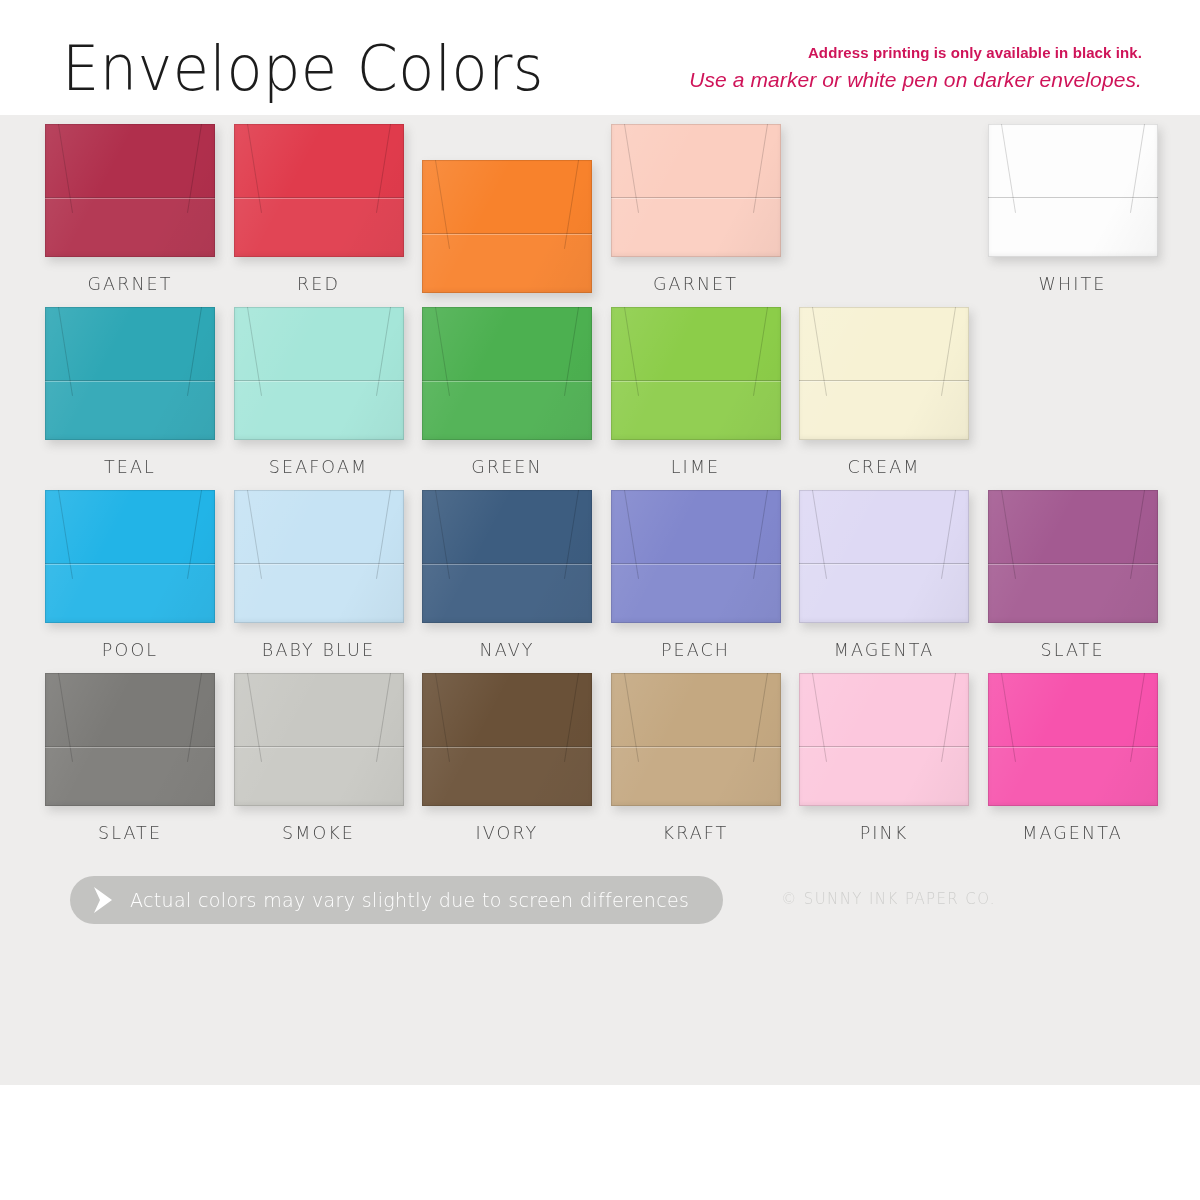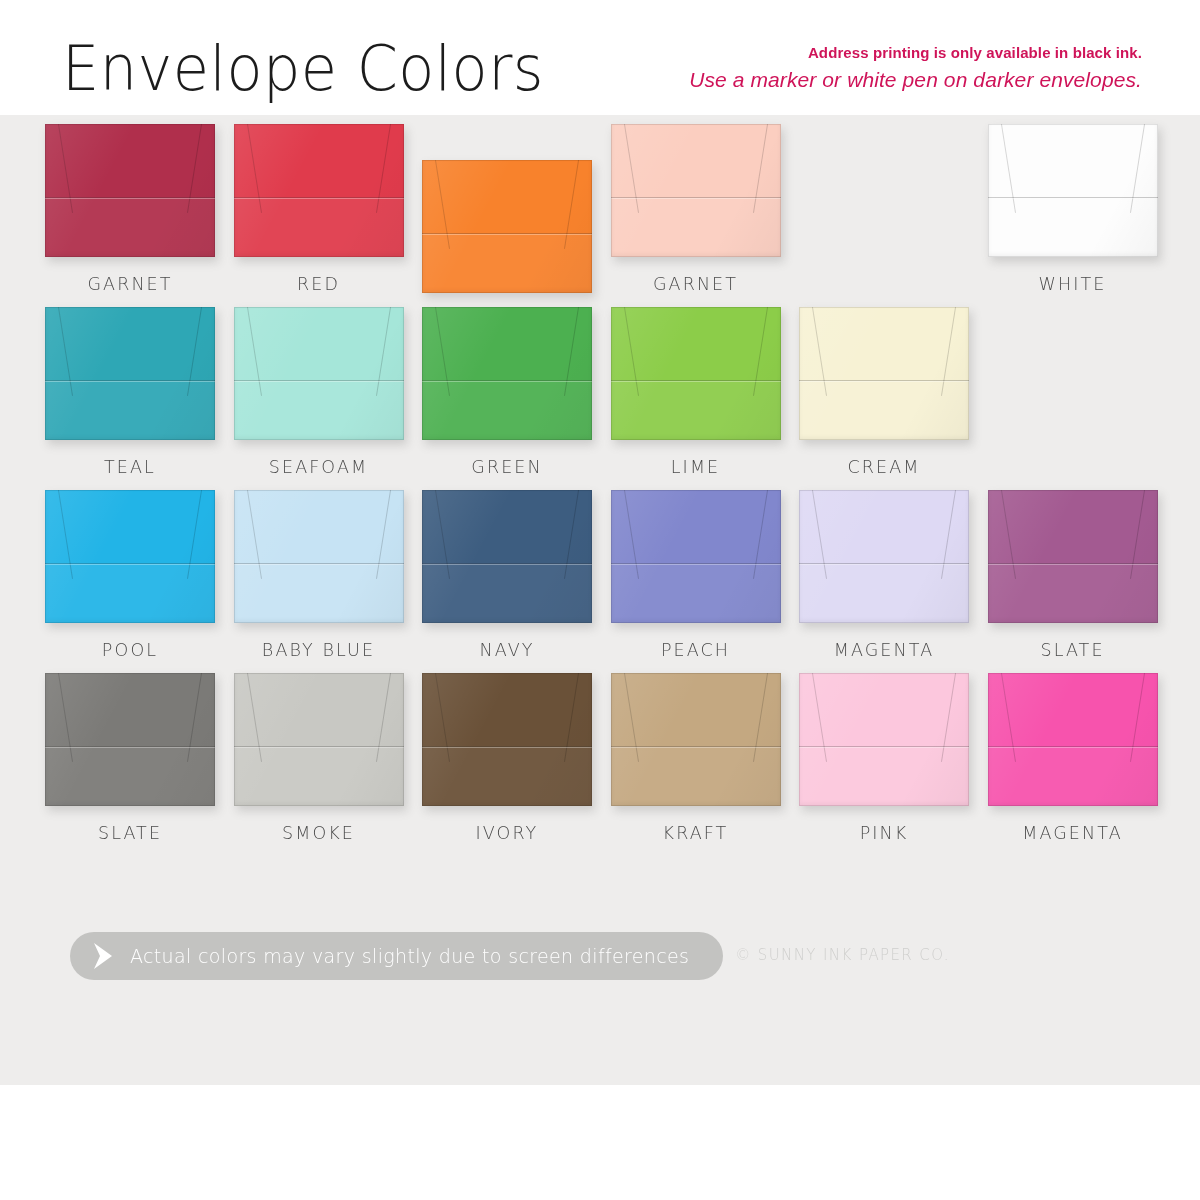--- a/index.html
+++ b/index.html
@@ -183,23 +183,24 @@
     letter-spacing: 2.1px;
     color: #4b4b4b;
     font-family: "DejaVu Sans", sans-serif;
     white-space: nowrap;
   }
 
   
   #footer {
     position: absolute;
     left: 0;
-    top: 924px;
+    top: 868px;
     width: 1008px;
     height: 90px;
+    padding-left: 46px;
   }
 
   #disclaimer-pill {
     position: absolute;
     left: 70px;
     top: 8px;
     height: 48px;
     padding: 0 34px 0 22px;
     border-radius: 26px;
     background: #c3c3c1;

